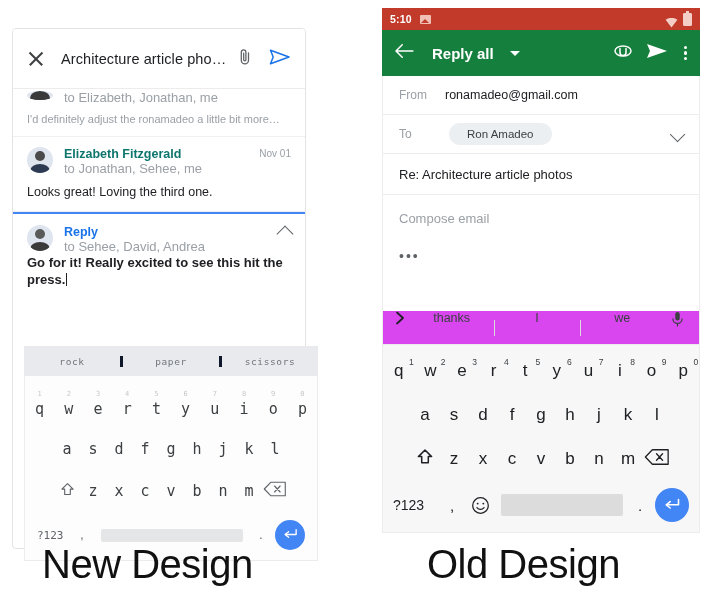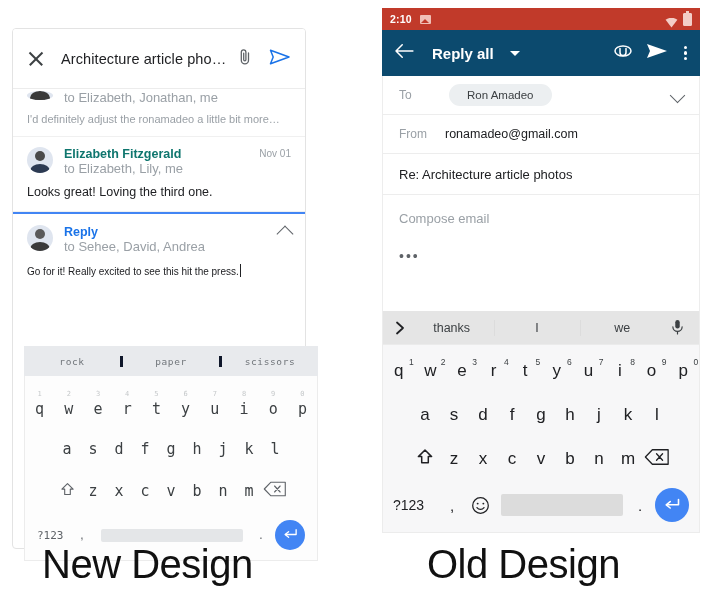--- a/index.html
+++ b/index.html
@@ -64,21 +64,21 @@
   
   .reply-card{
     position:relative;background:#fff;border-top:2px solid #4285f4;
     padding:11px 14px 14px 14px;
   }
   .reply-label{font-size:12.5px;color:#1a73e8;font-weight:bold;line-height:15px;}
   .chevron-up{
     position:absolute;right:14px;top:14px;width:11px;height:11px;
     border-left:1.6px solid #5f6368;border-top:1.6px solid #5f6368;transform:rotate(45deg);
   }
-  .reply-text{font-size:10px;color:#202124;margin-top:9px;line-height:17px;}
+  .reply-text{font-size:13px;color:#202124;line-height:17px;font-weight:bold;}
   .caret{display:inline-block;width:1px;height:13px;background:#202124;vertical-align:-2px;margin-left:1px;}
 
   
   .nd-kb{position:absolute;left:12px;top:318px;width:294px;height:215px;}
   .nd-sugg{
     position:absolute;left:0;top:0;width:294px;height:30px;background:#e8eaed;
     display:flex;align-items:center;
   }
   .nd-sugg .s{
     flex:1;text-align:center;font-size:9.5px;color:#70757a;
@@ -122,21 +122,21 @@
   }
   .od-time{font-size:10.5px;color:#fff;font-weight:bold;letter-spacing:.2px;}
   .od-statusicon{margin-left:8px;width:11px;height:9px;background:#f0c0b6;border-radius:1px;position:relative;}
   .od-statusicon:after{content:"";position:absolute;left:1px;bottom:1px;width:0;height:0;border-left:4px solid transparent;border-right:4px solid transparent;border-bottom:4px solid #c13a2a;}
   .od-status .spacer{flex:1;}
   .wifi-ico{width:13px;height:10px;}
   .batt-ico{width:7px;height:11px;border:1.2px solid #f3cdc6;border-radius:1px;margin-left:5px;position:relative;background:#f3cdc6;}
   .batt-ico:before{content:"";position:absolute;left:1.5px;top:-3px;width:3px;height:2px;background:#f3cdc6;}
 
   .od-appbar{
-    position:absolute;left:0;top:22px;width:318px;height:46px;background:#0c4a6e;
+    position:absolute;left:0;top:22px;width:318px;height:46px;background:#15803d;
     display:flex;align-items:center;padding:0 12px;box-sizing:border-box;
   }
   .od-back{width:22px;flex:0 0 22px;}
   .od-title{margin-left:16px;font-size:15px;color:#fff;font-weight:bold;}
   .od-caret{
     width:0;height:0;border-left:5px solid transparent;border-right:5px solid transparent;
     border-top:5px solid #ffffff;margin-left:16px;
   }
   .od-appbar .spacer{flex:1;}
   .od-ic{width:22px;flex:0 0 22px;text-align:center;margin-left:12px;}
@@ -165,21 +165,21 @@
     height:40px;display:flex;align-items:center;padding:0 16px;border-bottom:1px solid #ededed;
     font-size:13px;color:#202124;
   }
   .od-compose{padding:16px 16px 0 16px;font-size:13px;color:#9aa0a6;}
   .od-ellipsis{padding:22px 16px 0 16px;font-size:14px;color:#5f6368;letter-spacing:2px;}
 
   
   .od-kb{position:absolute;left:0;top:303px;width:318px;height:222px;background:#f7f7f8;
     border:1px solid #ececec;border-top:none;box-sizing:border-box;}
   .od-sugg{
-    height:34px;display:flex;align-items:center;border-bottom:1px solid #ebebeb;background:#e5e5e5;
+    height:34px;display:flex;border-bottom:1px solid #ebebeb;background:#d946ef;
     padding:0 8px;box-sizing:border-box;
   }
   .od-sugg .arrow{flex:0 0 18px;display:flex;justify-content:center;}
   .od-sugg .s{flex:1;text-align:center;font-size:12.5px;color:#3c4043;position:relative;}
   .od-sugg .s + .s:before{
     content:"";position:absolute;left:0;top:50%;margin-top:-8px;width:1px;height:16px;background:#dcdcdc;
   }
   .od-sugg .mic{flex:0 0 26px;display:flex;justify-content:center;}
   .od-keys{padding-top:4px;}
   .od-row{display:flex;align-items:center;justify-content:center;}
@@ -251,21 +251,21 @@
 
         <div class="msg-block">
           <div class="msg-date">Nov 01</div>
           <div class="msg-row">
             <div class="av">
               <span class="head"></span>
                 <span class="body"></span>
             </div>
             <div class="col">
               <div class="msg-name">Elizabeth Fitzgerald</div>
-              <div class="msg-to">to Elizabeth, Lily, me</div>
+              <div class="msg-to">to Jonathan, Sehee, me</div>
             </div>
           </div>
           <div class="msg-body">Looks great! Loving the third one.</div>
         </div>
 
         <div class="reply-card">
           <div class="chevron-up"></div>
           <div class="msg-row">
             <div class="av dark">
               <span class="head"></span>
@@ -411,21 +411,21 @@
           </div>
         </div>
 
       </div>
     </div>
   </div>
 
   <div class="panel-right">
 
     <div class="od-status">
-      <div class="od-time">2:10</div>
+      <div class="od-time">5:10</div>
       <div class="od-statusicon"></div>
       <div class="spacer"></div>
       <div class="wifi-ico">
         <svg width="13" height="10" viewBox="0 0 14 11" aria-hidden="true">
           <path d="M7 10.5 13.5 2A10.5 10.5 0 0 0 .5 2z" fill="#f3cdc6"></path>
         </svg>
       </div>
       <div class="batt-ico"></div>
     </div>
 
@@ -451,27 +451,27 @@
       </div>
       <div class="od-dots">
           <i></i>
           <i></i>
           <i></i>
         </div>
     </div>
 
     <div class="od-body">
       <div class="od-field">
+        <div class="od-lbl">From</div>
+        <div class="od-val">ronamadeo@gmail.com</div>
+      </div>
+      <div class="od-field">
         <div class="od-lbl">To</div>
         <div class="od-chip">Ron Amadeo</div>
         <div class="od-chevron"></div>
-      </div>
-      <div class="od-field">
-        <div class="od-lbl">From</div>
-        <div class="od-val">ronamadeo@gmail.com</div>
       </div>
       <div class="od-subject">Re: Architecture article photos</div>
       <div class="od-compose">Compose email</div>
       <div class="od-ellipsis">•••</div>
     </div>
 
     <div class="od-kb">
       <div class="od-sugg">
         <div class="arrow">
           <svg width="10" height="14" viewBox="0 0 10 14" aria-hidden="true">

